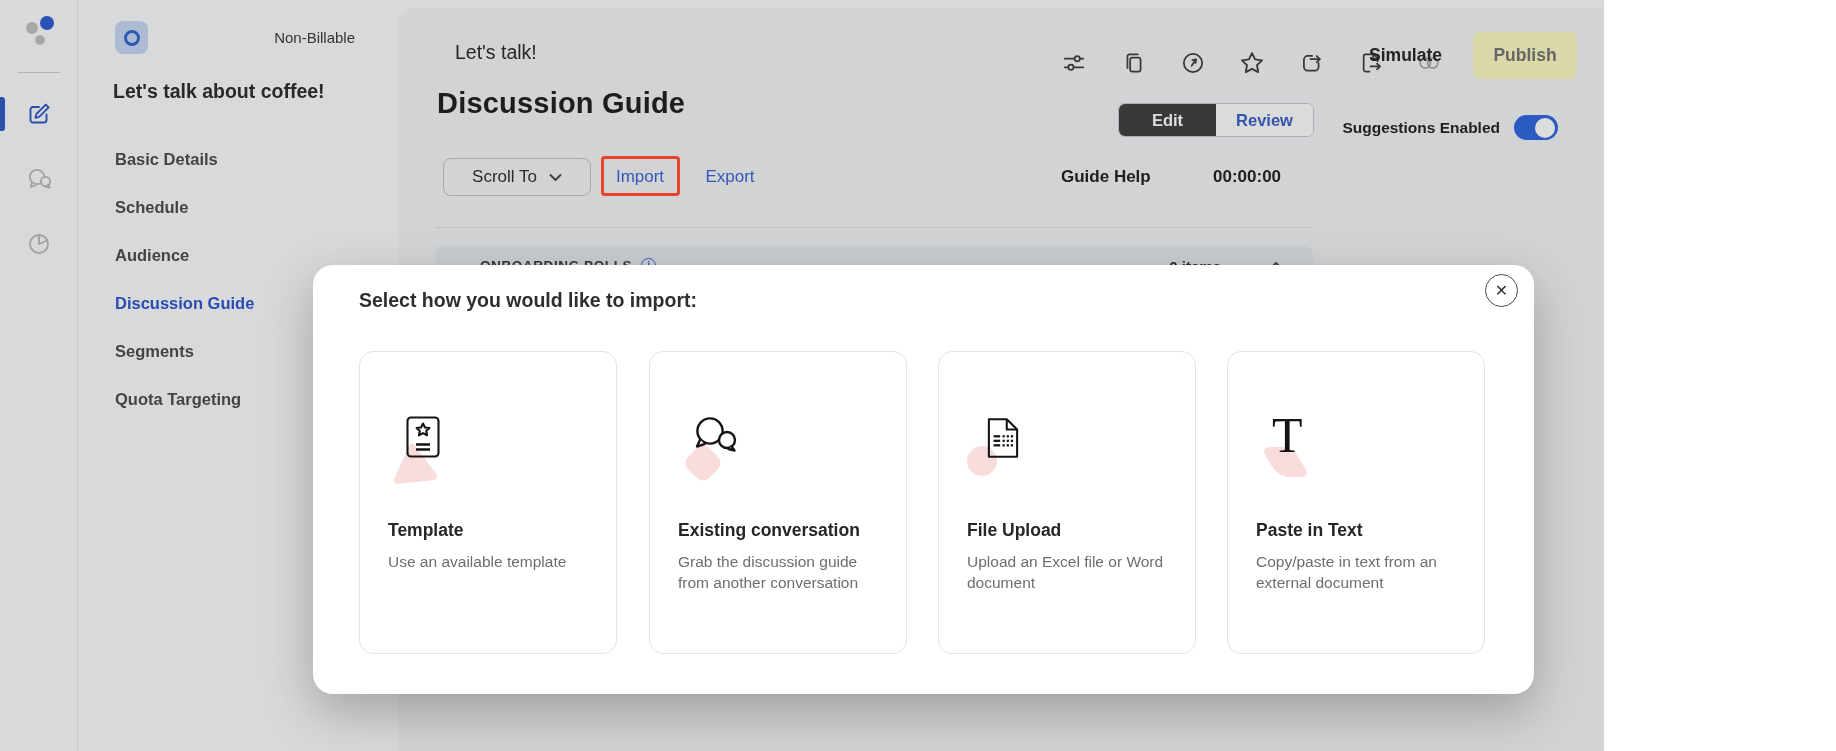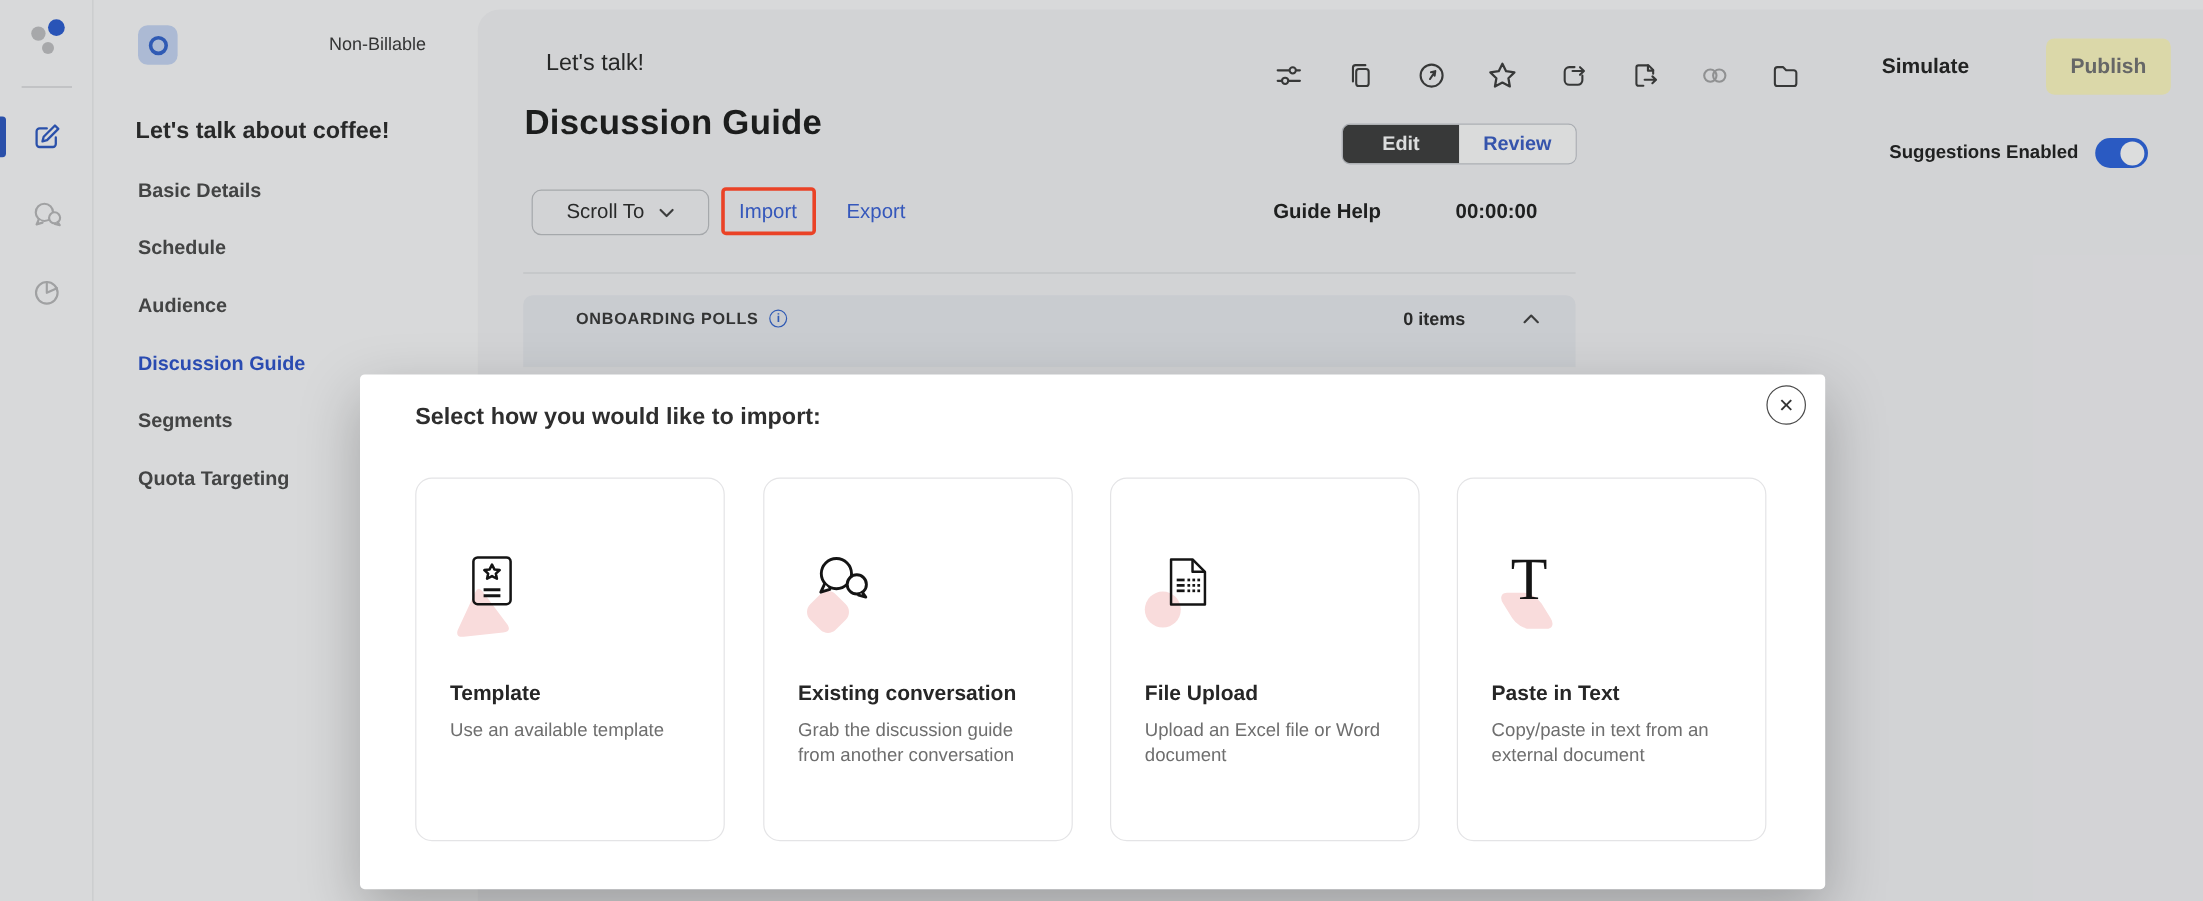--- a/index.html
+++ b/index.html
@@ -1,32 +1,32 @@
 <!DOCTYPE html>
 <html><head>
 <meta charset="utf-8">
 <style>
   * { margin:0; padding:0; box-sizing:border-box; }
   html,body { background:#ffffff; }
   body { font-family:"Liberation Sans", sans-serif; }
-  #app { position:relative; width:1836px; height:751px; overflow:hidden; background:#fbfbfc; }
+  #app { position:relative; width:1604px; height:751px; overflow:hidden; background:#fbfbfc; }
 
   
   .rail { position:absolute; left:0; top:0; width:78px; height:751px; background:#fbfbfc; border-right:1px solid #e3e4e6; z-index:1; }
   .rail-logo { position:absolute; left:20px; top:13px; width:40px; height:40px; }
   .rail-divider { position:absolute; left:18px; top:72px; width:42px; height:1px; background:#cfd0d2; }
   .rail-active-bar { position:absolute; left:0; top:97px; width:5px; height:34px; border-radius:0 3px 3px 0; background:#2f5bc4; }
   .rail-btn { position:absolute; left:25px; width:28px; height:28px; display:flex; align-items:center; justify-content:center; cursor:pointer; }
 
   
   .sidebar { position:absolute; left:78px; top:0; width:317px; height:751px; background:#fbfbfc; z-index:1; }
   .ws-logo { position:absolute; left:37px; top:21px; width:33px; height:33px; border-radius:8px; background:#c7d7f5; display:flex; align-items:center; justify-content:center; }
   .ws-logo-ring { width:16px; height:16px; border:3px solid #3566cf; border-radius:50%; }
   .billing { position:absolute; right:40px; top:29px; font-size:15px; color:#3a3a3a; }
-  .project-title { position:absolute; left:35px; top:80px; font-size:19.5px; font-weight:600; color:#2d2d2d;margin-top:18px; }
+  .project-title { position:absolute; left:35px; top:80px; font-size:19.5px; font-weight:600; color:#2d2d2d; }
   .nav { position:absolute; left:37px; top:149px; list-style:none; }
   .nav li { font-size:16.5px; font-weight:600; color:#4c4c4c; line-height:21px; margin-bottom:27px; cursor:pointer; }
   .nav li.active { color:#2f55cc; }
 
   
   .panel { position:absolute; left:398px; top:8px; right:0; bottom:0; background:#f4f4f6; border-top-left-radius:18px; z-index:1; }
   .breadcrumb { position:absolute; left:57px; top:33px; font-size:19.5px; color:#2b2b2b; }
   .page-title { position:absolute; left:39px; top:79px; font-size:29px; font-weight:700; color:#1f1f1f; letter-spacing:0.2px; }
 
   .scrollto { position:absolute; left:45px; top:150px; width:148px; height:38px; border:1px solid #bfc1c5; border-radius:8px; display:flex; align-items:center; justify-content:center; gap:12px; font-size:17px; color:#2e2e2e; cursor:pointer; }
@@ -36,21 +36,21 @@
   .guide-help { position:absolute; left:663px; top:150px; height:38px; display:flex; align-items:center; font-size:17px; font-weight:700; color:#222; }
   .timer { position:absolute; left:815px; top:150px; height:38px; display:flex; align-items:center; font-size:17px; font-weight:700; color:#222; }
 
   .tool-icons .tbtn { position:absolute; top:42px; width:26px; height:26px; display:flex; align-items:center; justify-content:center; cursor:pointer; }
 
   .mode-toggle { position:absolute; left:720px; top:95px; height:34px; display:flex; border-radius:7px; overflow:hidden; border:1px solid #c6c9cf; cursor:pointer; }
   .mode-seg { width:97px; display:flex; align-items:center; justify-content:center; font-size:16.5px; font-weight:700; }
   .mode-seg.on { background:#404040; color:#ffffff; }
   .mode-seg.off { background:#fdfdfd; color:#3c5fc6; }
 
-  .header-right { position:absolute; top:24px; right:27px; display:flex; align-items:center; gap:64px; }
+  .header-right { position:absolute; top:24px; right:27px; display:flex; align-items:center; gap:31px; }
   .simulate { font-size:17.5px; font-weight:600; color:#262626; cursor:pointer; }
   .publish { width:104px; height:47px; border:none; border-radius:7px; background:#fef9c3; color:#757575; font-size:17.5px; font-weight:600; font-family:inherit; cursor:pointer; }
 
   .suggest-row { position:absolute; top:107px; right:46px; display:flex; align-items:center; gap:14px; }
   .suggest-label { font-size:15.5px; font-weight:600; color:#242424; }
   .switch { position:relative; width:44px; height:25px; border-radius:13px; background:#2f66e0; cursor:pointer; }
   .switch .knob { position:absolute; top:2.5px; right:3px; width:20px; height:20px; border-radius:50%; background:#ffffff; }
 
   .content-divider { position:absolute; left:38px; top:219px; width:877px; height:1px; background:#dddee0; }
   .section-band { position:absolute; left:38px; top:238px; width:877px; height:60px; background:#e9ebf0; border-radius:8px 8px 0 0; display:flex; justify-content:space-between; padding:12px 30px 0 44px; }
@@ -61,21 +61,21 @@
   .section-count { font-size:15px; font-weight:600; color:#2e2e2e; margin-right:48px; }
   .chev-up { margin-top:3px; cursor:pointer; }
 
   
   .overlay { position:absolute; inset:0; background:rgba(15,18,24,0.145); z-index:50; }
 
   
   .import-highlight { position:absolute; left:601px; top:156px; width:79px; height:40px; border:3px solid #ea4226; border-radius:4px; z-index:60; pointer-events:none; }
 
   
-  .modal { position:absolute; left:300px; top:265px; width:1221px; height:429px; background:#ffffff; border-radius:4px; box-shadow:0 18px 50px rgba(0,0,0,0.25); z-index:100;margin-top:47px; }
+  .modal { position:absolute; left:313px; top:265px; width:1221px; height:429px; background:#ffffff; border-radius:20px; box-shadow:0 18px 50px rgba(0,0,0,0.25); z-index:100; }
   .modal-title { position:absolute; left:46px; top:24px; font-size:19.5px; font-weight:700; color:#2e2e2e; }
   .modal-close { position:absolute; top:9px; right:16px; width:33px; height:33px; border:1.6px solid #4a4a4a; border-radius:50%; display:flex; align-items:center; justify-content:center; font-size:16px; color:#333; cursor:pointer; background:#fff; }
 
   .card { position:absolute; top:86px; width:258px; height:303px; background:#ffffff; border:1px solid #e4e4e6; border-radius:14px; cursor:pointer; }
   .card-0 { left:46px; } .card-1 { left:336px; } .card-2 { left:625px; } .card-3 { left:914px; }
   .card .pink { position:absolute; left:28px; top:90px; }
   .card .glyph { position:absolute; left:46px; top:64px; }
   .card-title { position:absolute; left:28px; top:168px; font-size:17.5px; font-weight:700; color:#262626; }
   .card-desc { position:absolute; left:28px; top:200px; width:206px; font-size:15.5px; line-height:1.35; color:#6e6e6e; }
 

